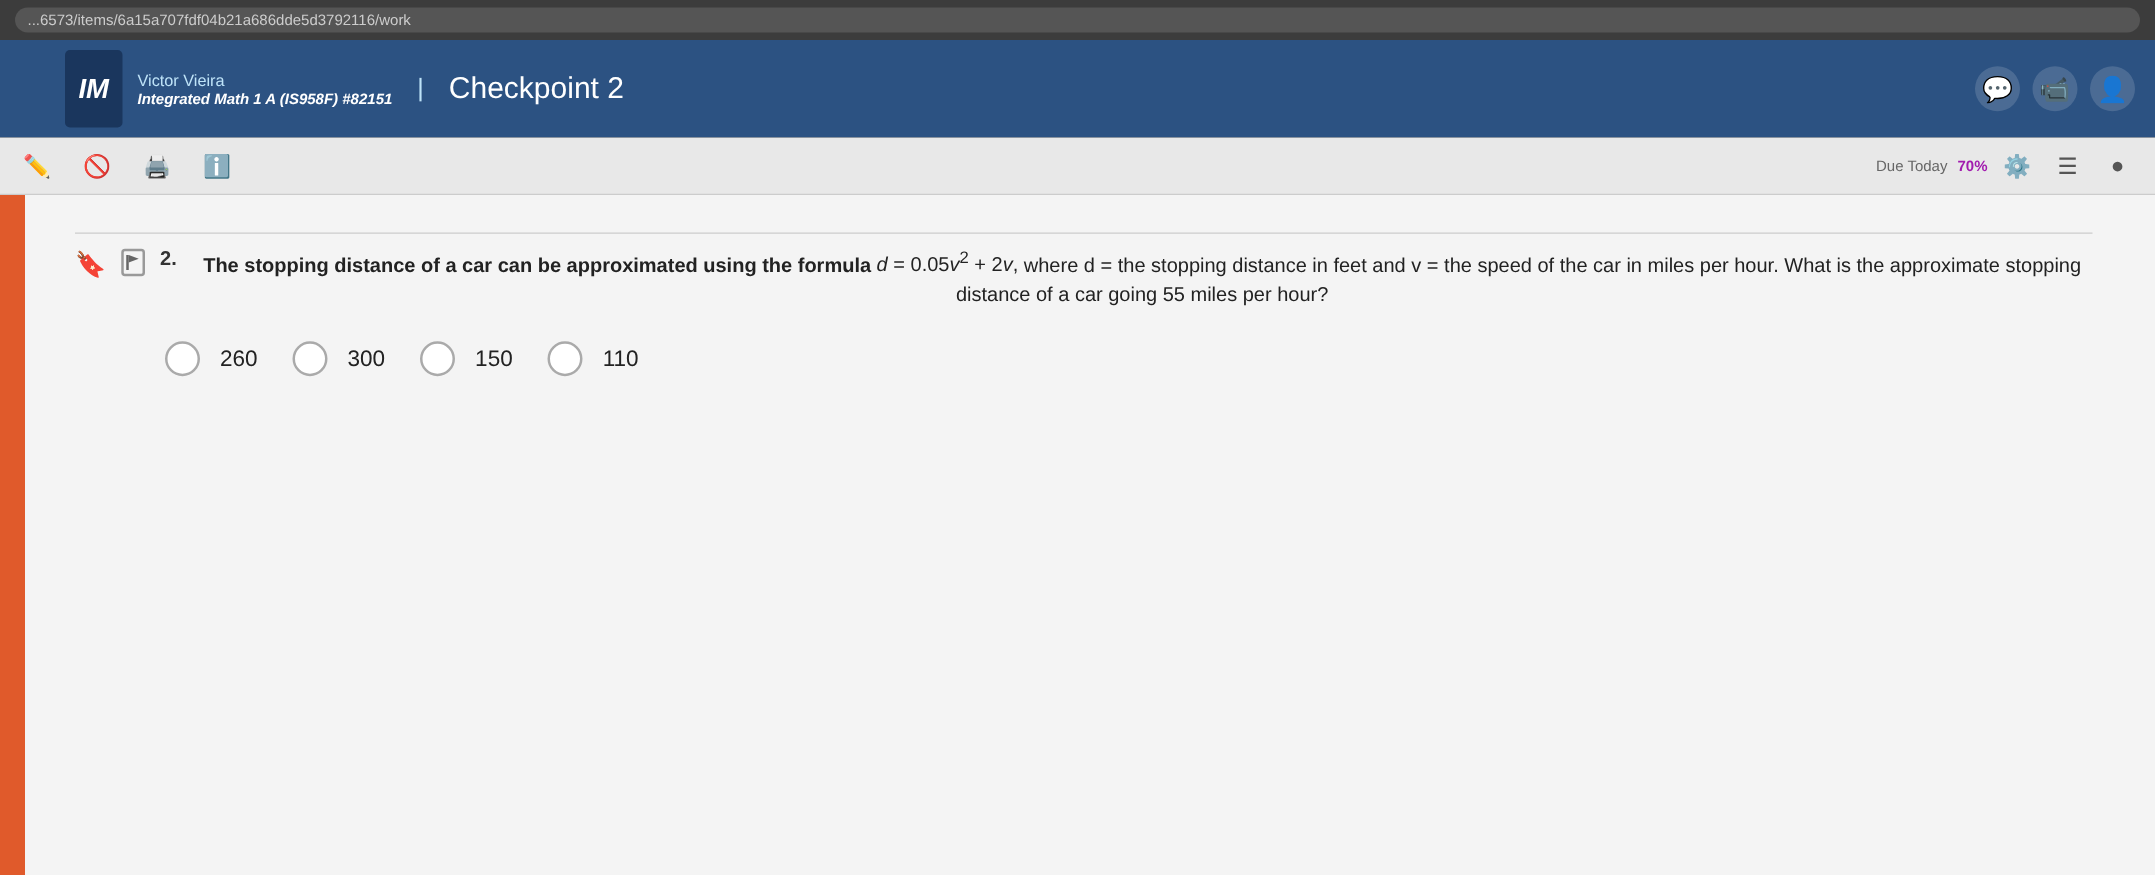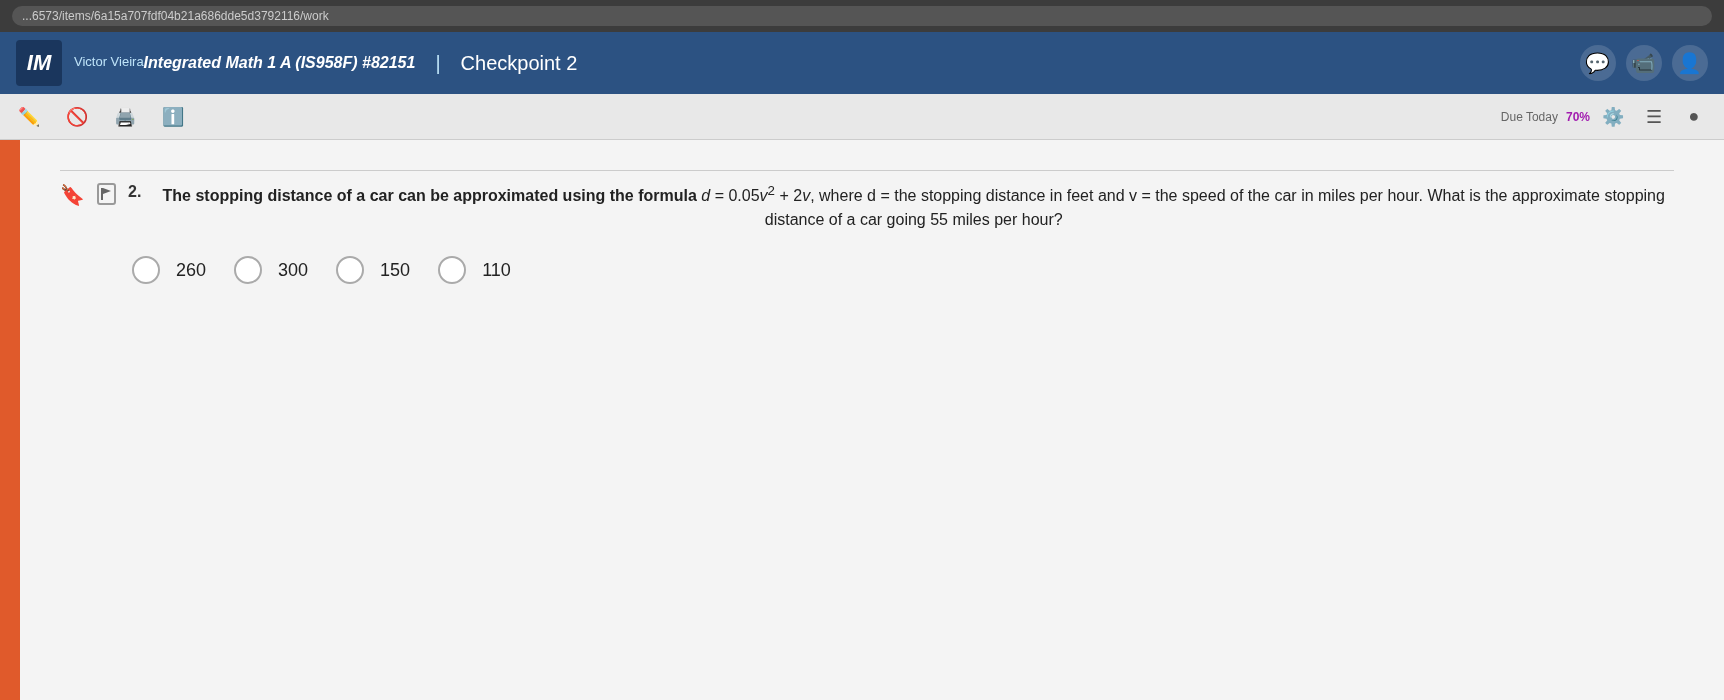--- a/index.html
+++ b/index.html
@@ -40,49 +40,51 @@
       padding: 8px 16px;
       gap: 12px;
       min-height: 60px;
     }
     .app-logo {
       background: #1a365d;
       color: white;
       font-size: 22px;
       font-weight: bold;
       width: 46px;
-      height: 46px;
+      height: 62px;
       display: flex;
       align-items: center;
       justify-content: center;
       border-radius: 4px;
       font-style: italic;
       flex-shrink: 0;
+      margin-left: 36px;
     }
     .app-header-text {
       display: flex;
+      flex-direction: column;
     }
     .app-header-username {
       color: #bee3f8;
       font-size: 13px;
     }
     .app-header-title {
       color: white;
-      font-size: 16px;
+      font-size: 12px;
       font-weight: bold;
       font-style: italic;
     }
     .header-divider {
       color: #bee3f8;
       font-size: 20px;
       margin: 0 8px;
     }
     .checkpoint-label {
       color: white;
-      font-size: 20px;
+      font-size: 24px;
       font-weight: normal;
     }
     .header-right {
       margin-left: auto;
       display: flex;
       align-items: center;
       gap: 10px;
     }
     .header-icon-btn {
       color: white;

